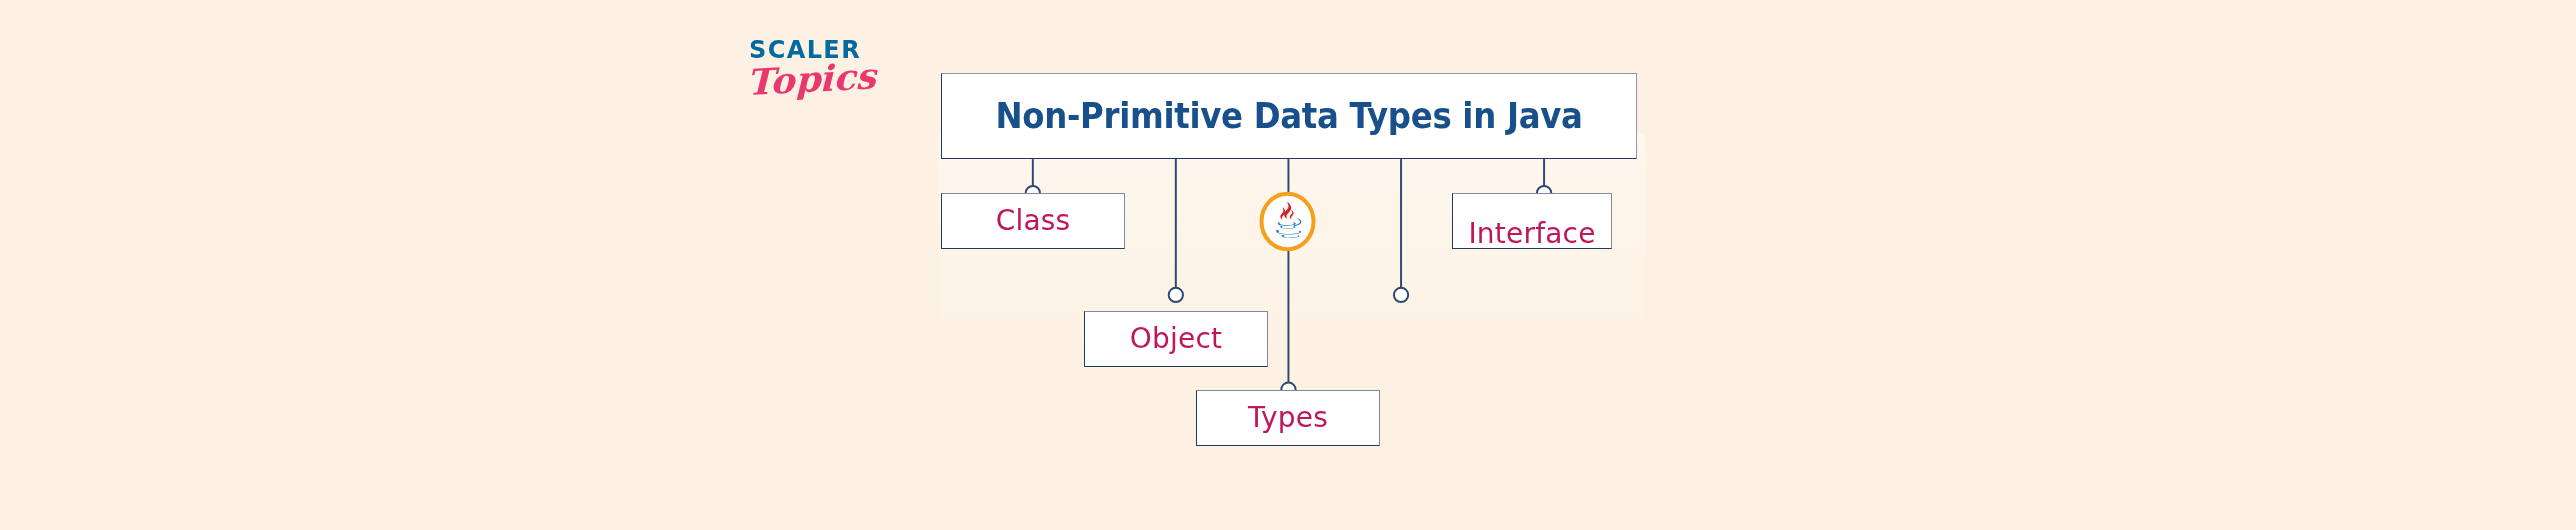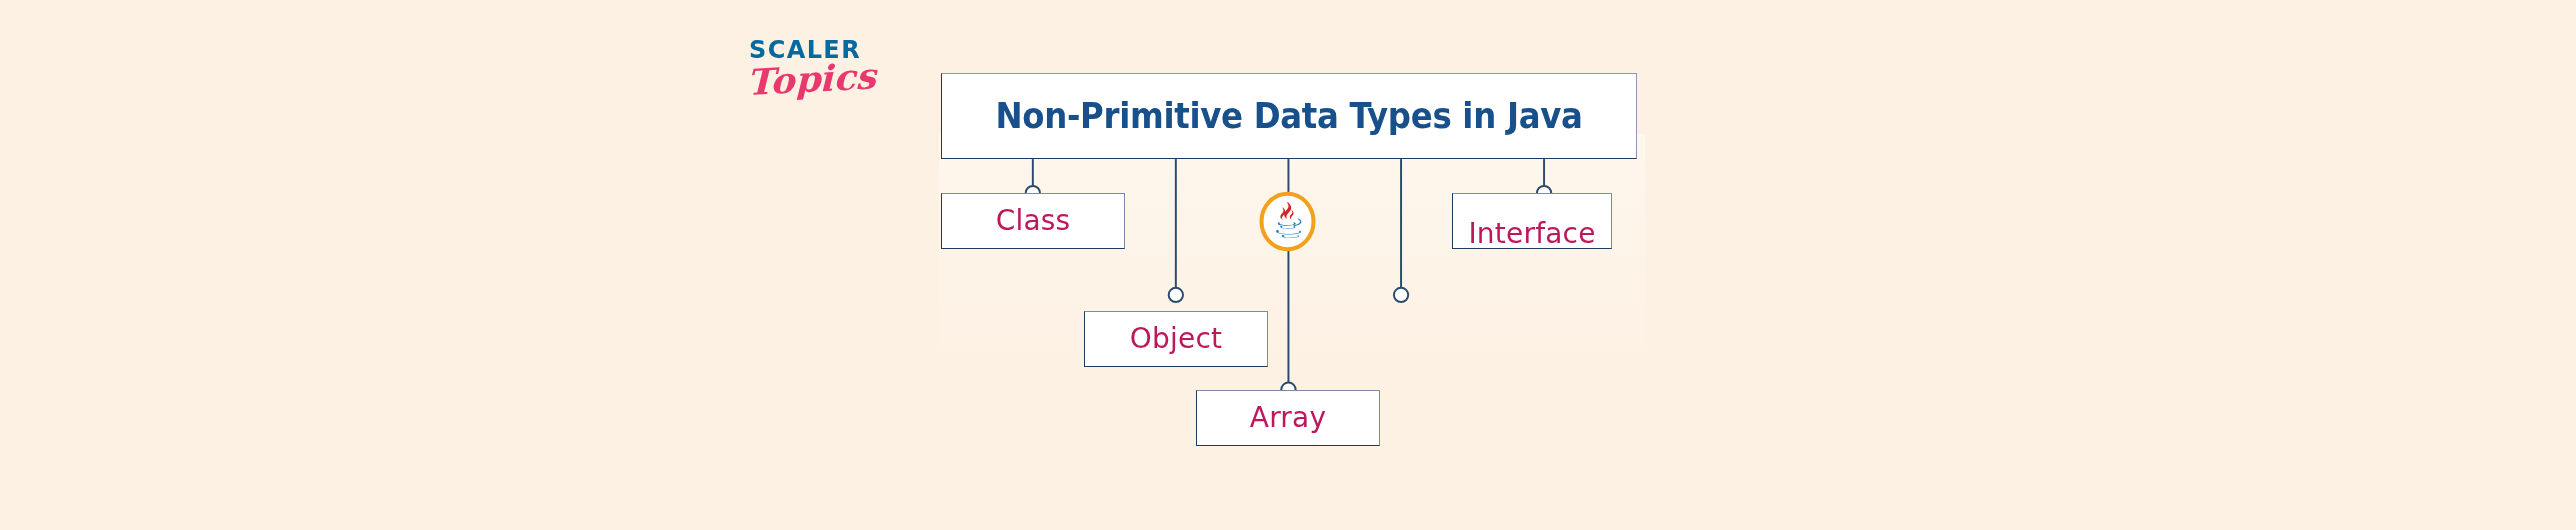--- a/index.html
+++ b/index.html
@@ -175,21 +175,21 @@
   <div class="node node-object">
     <span class="node-label">Object</span>
   </div>
 
 
   <div class="node node-interface">
     <span class="node-label">Interface</span>
   </div>
 
   <div class="node node-string">
-    <span class="node-label">Array</span>
+    <span class="node-label">Types</span>
   </div>
 
   <div class="java-badge">
     <svg viewBox="0 0 68 68" xmlns="http://www.w3.org/2000/svg">
       <ellipse cx="34" cy="34" rx="29" ry="31" fill="#ffffff" stroke="#f4a01c" stroke-width="4.5"></ellipse>
       <g fill="#d32323">
         <path d="M34.6 12.5c2.6 2.6 3.9 4.8 3.5 7.1-.3 1.8-1.6 3.3-2.9 4.7-1.4 1.6-2.6 3-2.3 4.7.1.7.5 1.4 1.1 2.1-2.5-1.3-3.9-3-3.8-5 .1-1.8 1.3-3.3 2.5-4.7 1.3-1.5 2.5-3 2.4-4.8-.1-1.3-.6-2.6-1.7-4.1z"></path>
         <path d="M29.3 18.8c1.7 1.8 2.5 3.3 2.2 4.9-.2 1.3-1.1 2.3-2 3.3-1 1.1-1.8 2.1-1.6 3.3.1.5.3 1 .7 1.5-1.7-.9-2.6-2.1-2.6-3.5.1-1.3.9-2.3 1.8-3.3.9-1.1 1.8-2.1 1.7-3.4-.1-.9-.5-1.8-1.2-2.8z"></path>
         <path d="M39.1 21.4c1.3 1.4 1.9 2.6 1.7 3.8-.2 1-.9 1.8-1.6 2.6-.8.8-1.4 1.6-1.2 2.6.1.4.3.8.6 1.2-1.3-.7-2-1.6-2-2.7 0-1 .7-1.8 1.4-2.6.7-.8 1.4-1.6 1.3-2.6 0-.7-.4-1.4-1-2.2z"></path>
       </g>

